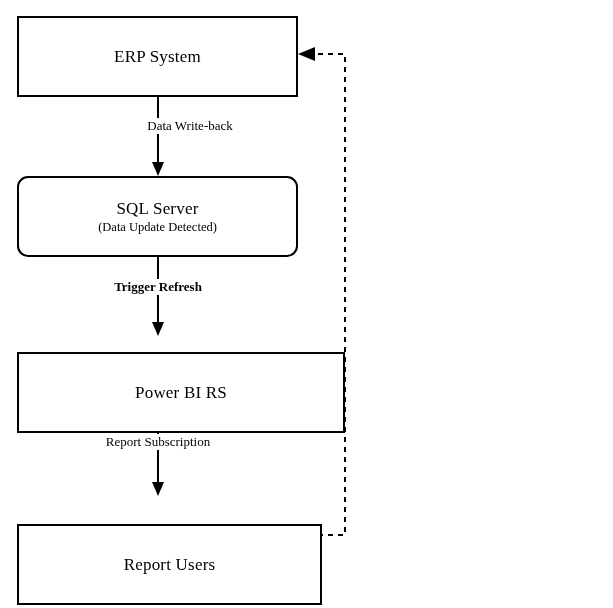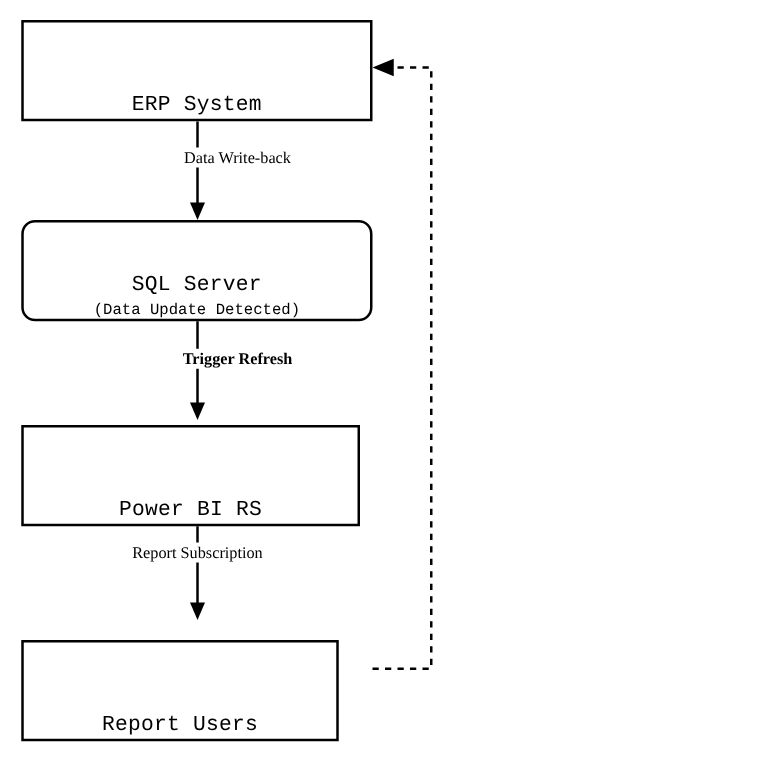--- a/index.html
+++ b/index.html
@@ -23,24 +23,23 @@
     height: 608px;
   }
   .node-box {
     position: absolute;
     box-sizing: border-box;
     border: 2px solid #000000;
     background: #ffffff;
     display: flex;
     flex-direction: column;
     align-items: center;
-    justify-content: flex-end;
+    justify-content: center;
     text-align: center;
     line-height: 1.15;
-    font-family: Liberation Mono, monospace;
   }
   .node-title {
     font-size: 17px;
     font-weight: normal;
     letter-spacing: 0.2px;
     white-space: nowrap;
   }
   .node-subtitle {
     font-size: 12.5px;
     font-weight: normal;
@@ -51,21 +50,20 @@
     position: absolute;
     font-size: 13px;
     background: #ffffff;
     padding: 0 3px;
     white-space: nowrap;
     transform: translateX(-50%);
     text-align: center;
   }
   .edge-label.bold {
     font-weight: bold;
-    margin-left: 32px;
   }
   svg.lines {
     position: absolute;
     left: 0;
     top: 0;
     width: 613px;
     height: 608px;
     pointer-events: none;
   }
 </style>
@@ -99,25 +97,25 @@
 
   <div class="node-box" style="left:17px; top:16px; width:281px; height:81px;">
     <div class="node-title">ERP System</div>
   </div>
 
   <div class="node-box" style="left:17px; top:176px; width:281px; height:81px;border-radius:11px;">
     <div class="node-title">SQL Server</div>
     <div class="node-subtitle">(Data Update Detected)</div>
   </div>
 
-  <div class="node-box" style="left:17px; top:340px; width:271px; height:81px;">
+  <div class="node-box" style="left:17px; top:352px; width:328px; height:81px;">
     <div class="node-title">Power BI RS</div>
   </div>
 
-  <div class="node-box" style="left:17px; top:512px; width:254px; height:81px;">
+  <div class="node-box" style="left:17px; top:524px; width:305px; height:81px;">
     <div class="node-title">Report Users</div>
   </div>
 
   <div class="edge-label" style="left:158px; top:118px;margin-left:32px;">Data Write-back</div>
 
   <div class="edge-label bold" style="left:158px; top:279px;">Trigger Refresh</div>
 
   <div class="edge-label" style="left:158px; top:434px;">Report Subscription</div>
 
 </div>

